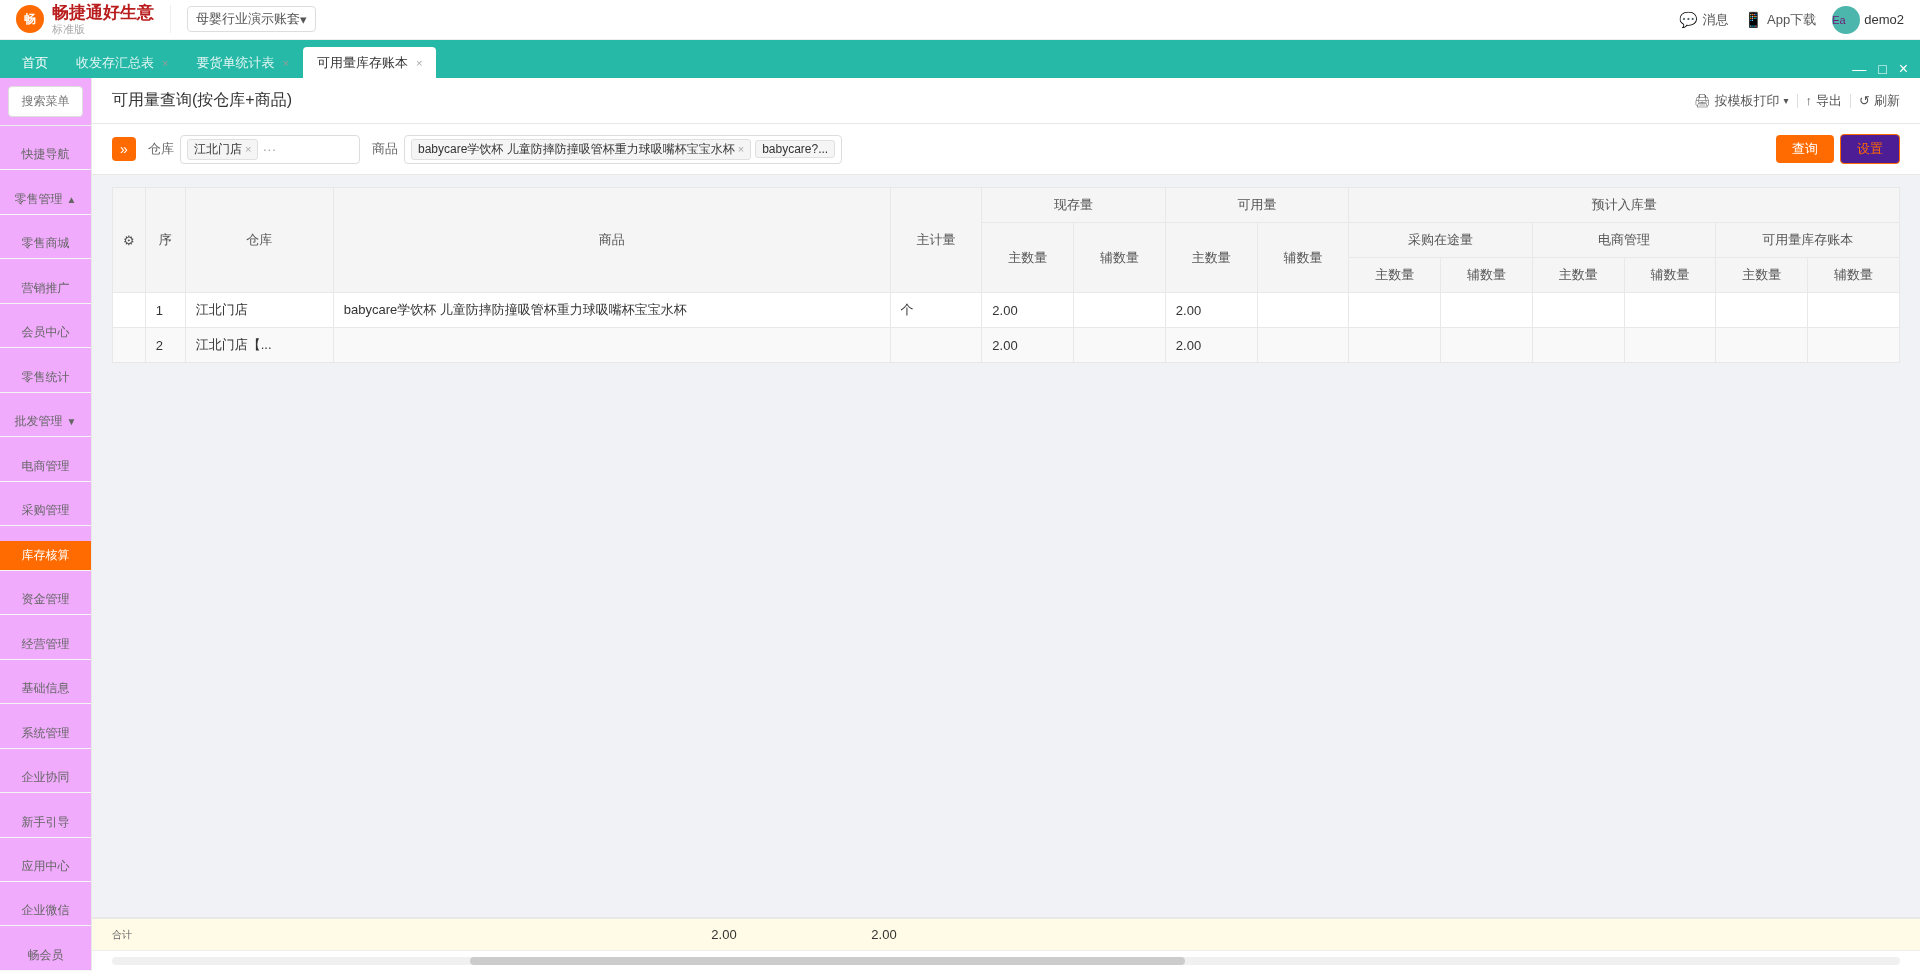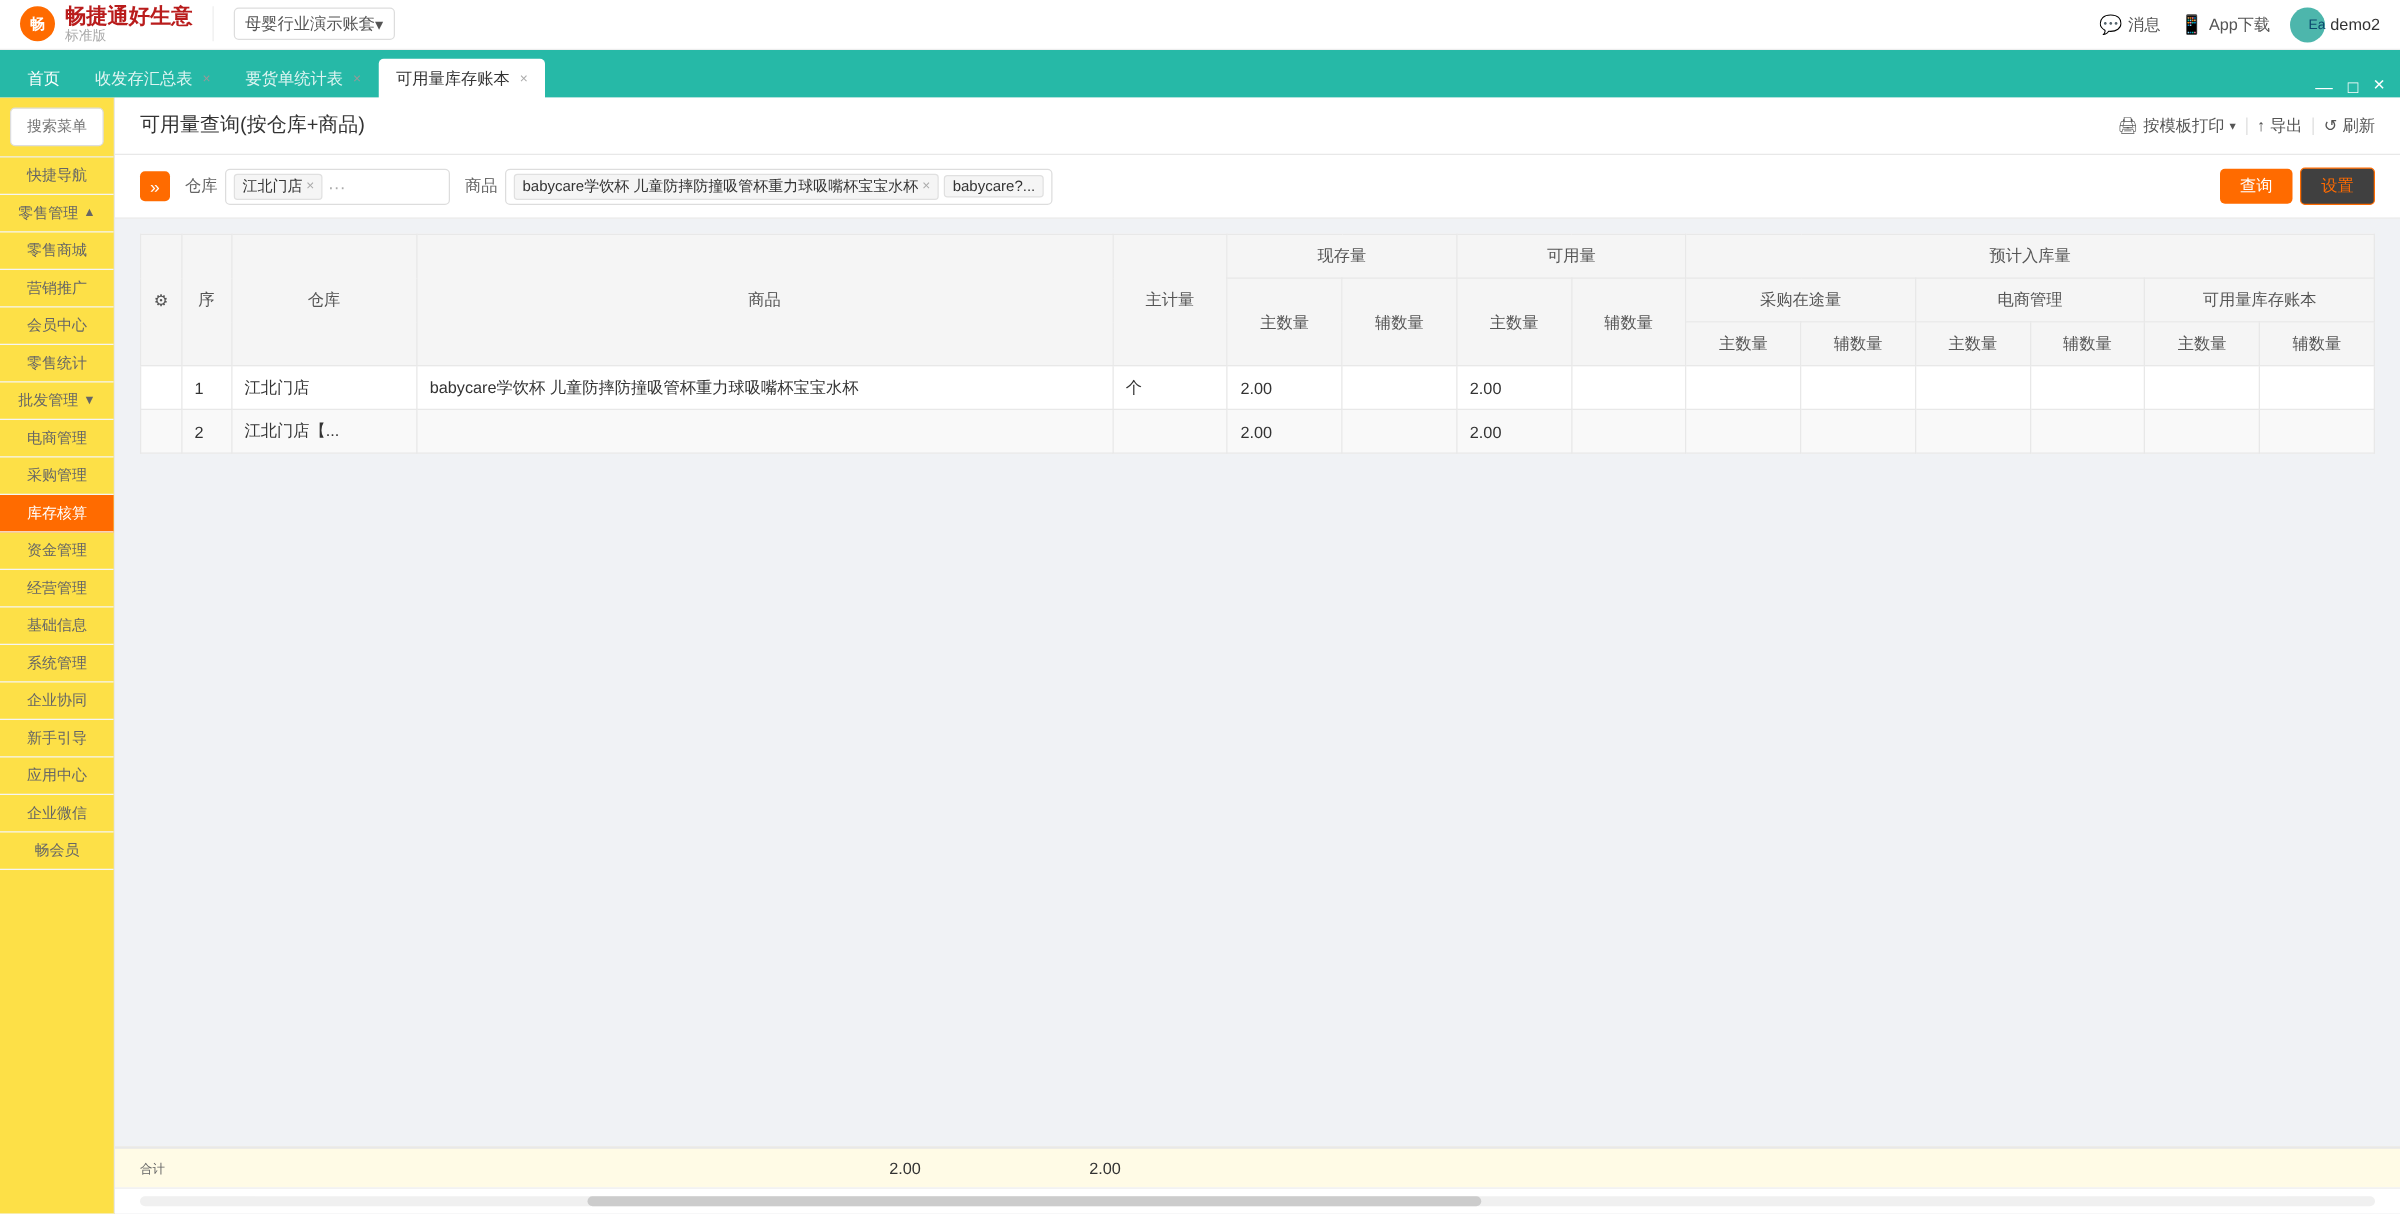--- a/index.html
+++ b/index.html
@@ -15,21 +15,21 @@
       padding: 0 16px;
       border-bottom: 1px solid #eee;
       flex-shrink: 0;
     }
     .top-bar-left { display: flex; align-items: center; gap: 8px; }
     .logo-icon { width: 28px; height: 28px; background: #ff6b00; border-radius: 50%; display: flex; align-items: center; justify-content: center; color: #fff; font-size: 12px; font-weight: bold; }
     .app-name { font-size: 17px; color: #b91c1c; font-weight: bold; }
     .industry-select { display: flex; align-items: center; gap: 0; font-size: 13px; color: #555; border: 1px solid #ddd; padding: 3px 8px; border-radius: 4px; cursor: pointer; background: #fff; }
     .top-bar-right { display: flex; align-items: center; gap: 16px; font-size: 13px; color: #555; }
     .top-bar-right-item { display: flex; align-items: center; gap: 4px; cursor: pointer; }
-    .avatar { width: 28px; height: 28px; border-radius: 50%; background: #4db6ac; display: flex; align-items: center; justify-content: flex-end; color: #0c4a6e; font-size: 12px; }
+    .avatar { width: 28px; height: 28px; border-radius: 50%; background: #4db6ac; display: flex; align-items: center; justify-content: flex-start; color: #701a75; font-size: 12px; }
     .user-name { color: #333; }
 
     
     .nav-tabs {
       height: 38px;
       background: #26b9a7;
       display: flex;
       align-items: flex-end;
       padding: 16px 0 0 8px;
       flex-shrink: 0;
@@ -67,26 +67,27 @@
     
     .main-layout {
       display: flex;
       flex: 1;
       overflow: hidden;
     }
 
     
     .sidebar {
       width: 92px;
-      background: #fde047;
+      background: #f0abfc;
       border-right: 1px solid #e8e8e8;
       display: flex;
       flex-direction: column;
       overflow-y: auto;
       flex-shrink: 0;
+      justify-content: space-between;
     }
     .sidebar-search {
       padding: 8px;
       border-bottom: 1px solid #eee;
     }
     .sidebar-search-btn {
       width: 100%;
       padding: 6px 4px;
       background: #fff;
       border: 1px solid #ddd;
@@ -185,21 +186,21 @@
     .btn-query {
       background: #ff6b00;
       color: #fff;
       border: none;
       border-radius: 4px;
       padding: 5px 16px;
       font-size: 13px;
       cursor: pointer;
     }
     .btn-settings {
-      background: #404040;
+      background: #4c1d95;
       color: #ff6b00;
       border: 1px solid #ff6b00;
       border-radius: 4px;
       padding: 5px 16px;
       font-size: 13px;
       cursor: pointer;
     }
 
     
     .table-wrap {

